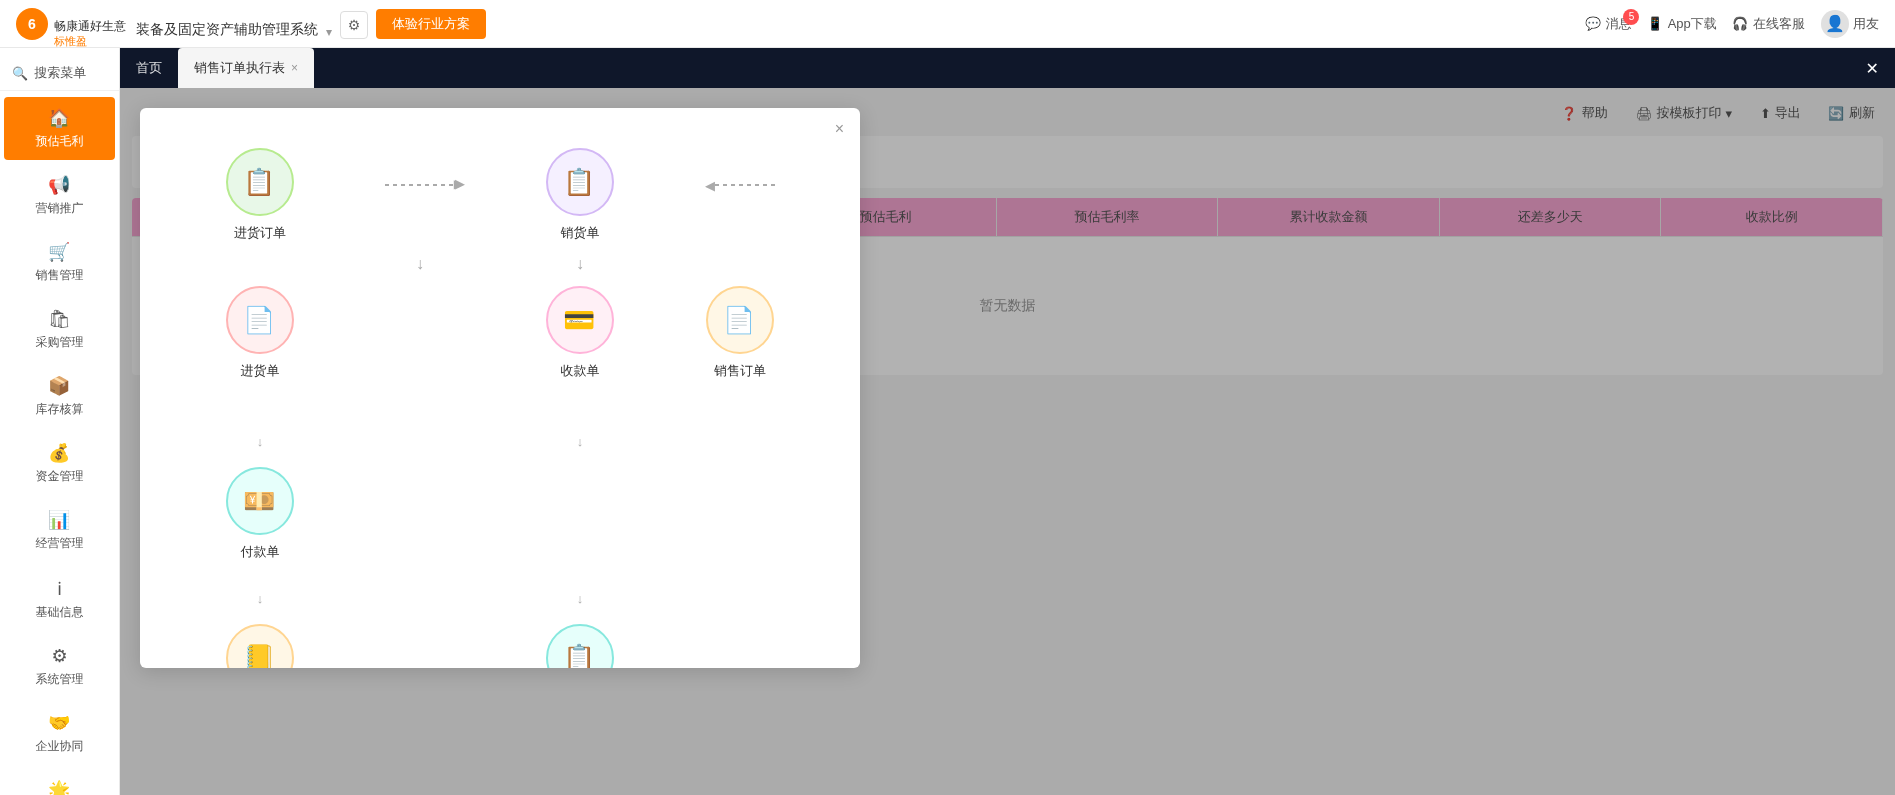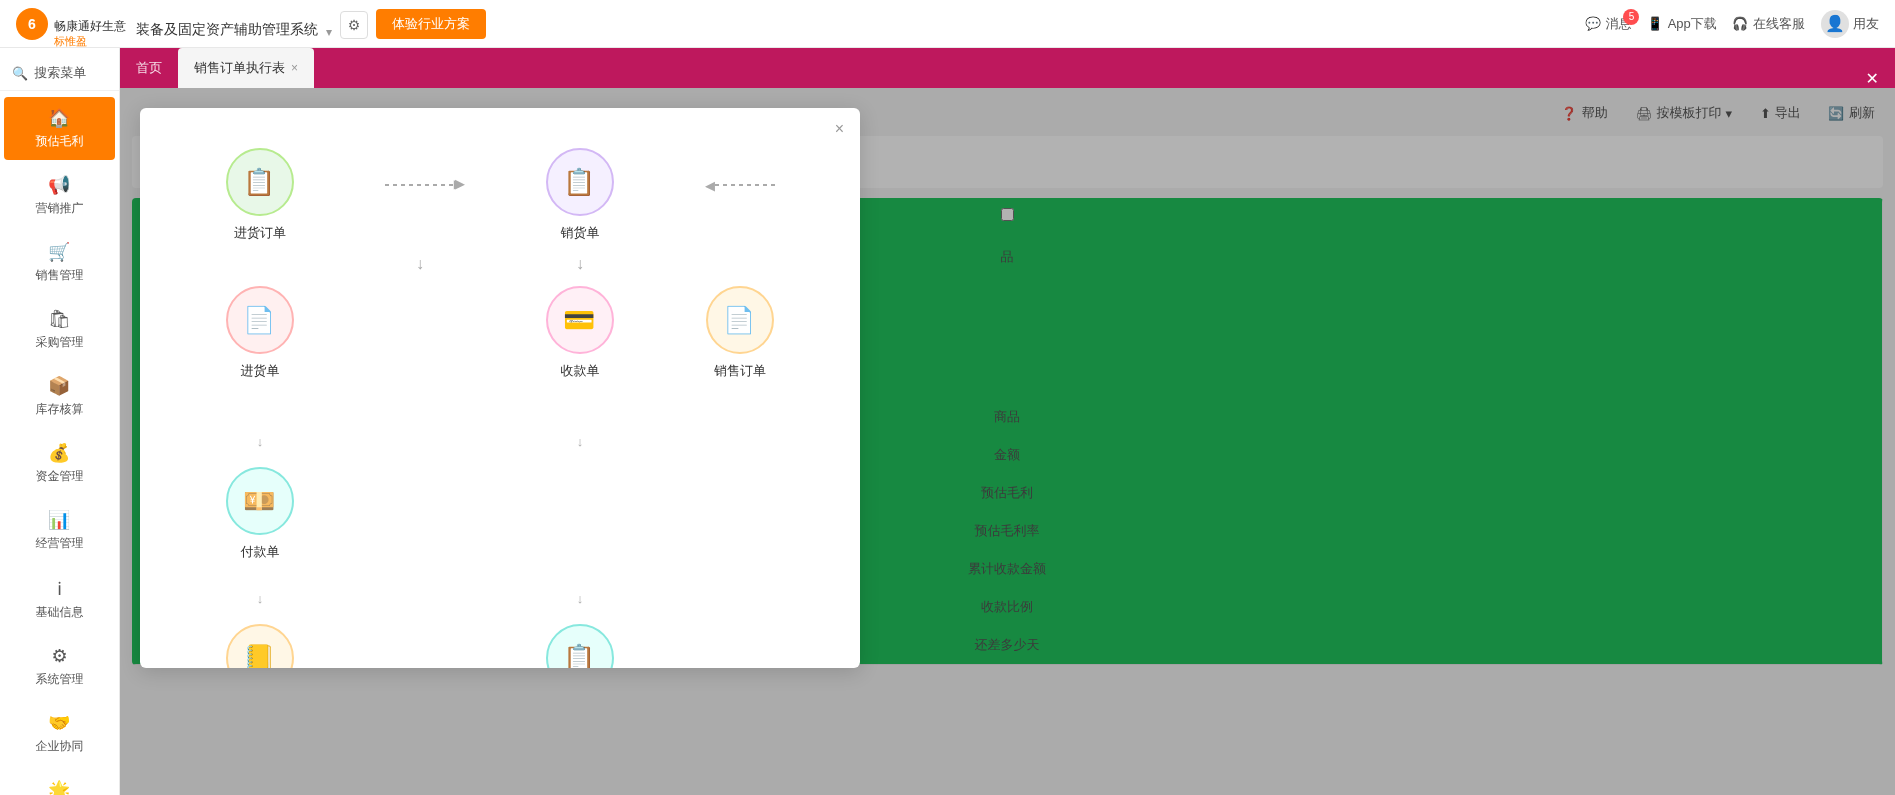--- a/index.html
+++ b/index.html
@@ -106,23 +106,23 @@
       flex: 1;
       display: flex;
       flex-direction: column;
       overflow: hidden;
       position: relative;
     }
 
     
     .tab-bar {
       height: 40px;
-      background: #be185d;
+      background: #0f172a;
       display: flex;
-      align-items: flex-end;
+      align-items: center;
       padding-left: 0;
     }
     .tab-item {
       height: 40px;
       display: flex; align-items: center;
       padding: 0 16px; cursor: pointer;
       font-size: 13px; color: rgba(255,255,255,0.85);
       gap: 6px;
     }
     .tab-item.home { background: transparent; }
@@ -189,23 +189,22 @@
       display: flex; align-items: center; gap: 4px;
       color: #20b2a0; font-size: 13px; cursor: pointer;
       padding: 4px 8px;
     }
 
     
     .data-table {
       background: white; border-radius: 4px; overflow: hidden;
     }
     .table-header {
-      display: flex; background: #22c55e;
+      display: flex; background: #f9a8d4;
       border-bottom: 1px solid #e8e8e8;
-      flex-direction: column;
     }
     .th {
       padding: 10px 12px; font-size: 13px; color: #555;
       border-right: 1px solid #f0f0f0; flex: 1; text-align: center;
       white-space: nowrap;
     }
     .th:first-child { flex: 0 0 50px; }
     .th:nth-child(2) { flex: 0 0 160px; }
     .no-data {
       text-align: center; padding: 60px;
@@ -409,23 +408,24 @@
 
       <div class="data-table">
         <div class="table-header">
           <div class="th" style="flex:0 0 40px;"><input type="checkbox" style=""></div>
           <div class="th">品</div>
           <div class="th">商品</div>
           <div class="th">金额</div>
           <div class="th">预估毛利</div>
           <div class="th">预估毛利率</div>
           <div class="th">累计收款金额</div>
+          <div class="th">还差多少天</div>
           <div class="th">收款比例</div>
-          <div class="th">还差多少天</div>
-        </div>
+        </div>
+        <div class="no-data">暂无数据</div>
       </div>
 
       <div class="modal-overlay">
         <div class="modal-box">
           <span class="modal-close">×</span>
 
           <div class="modal-body">
 
             <div style="display:grid; grid-template-columns: repeat(4, 1fr); grid-template-rows: auto 24px auto 24px auto; align-items: center; margin-bottom: 20px;">
 

